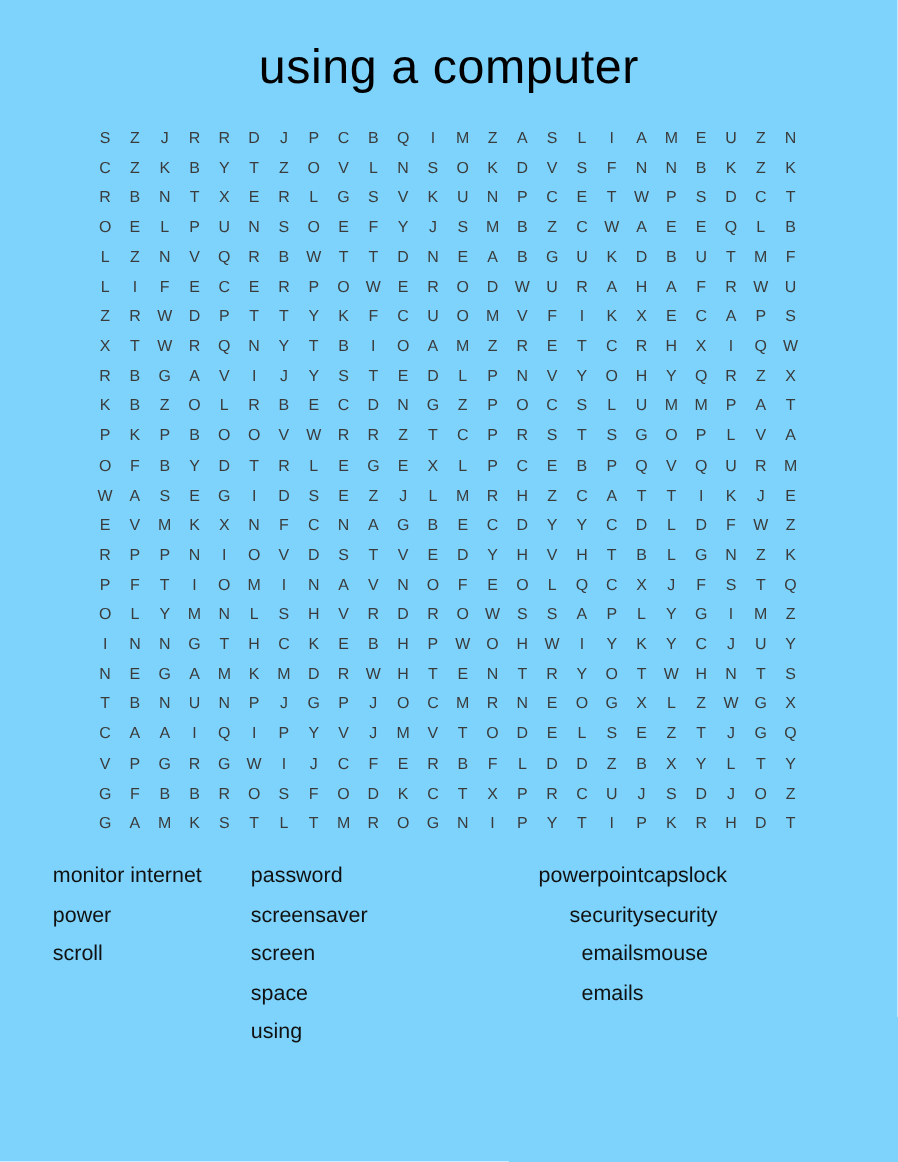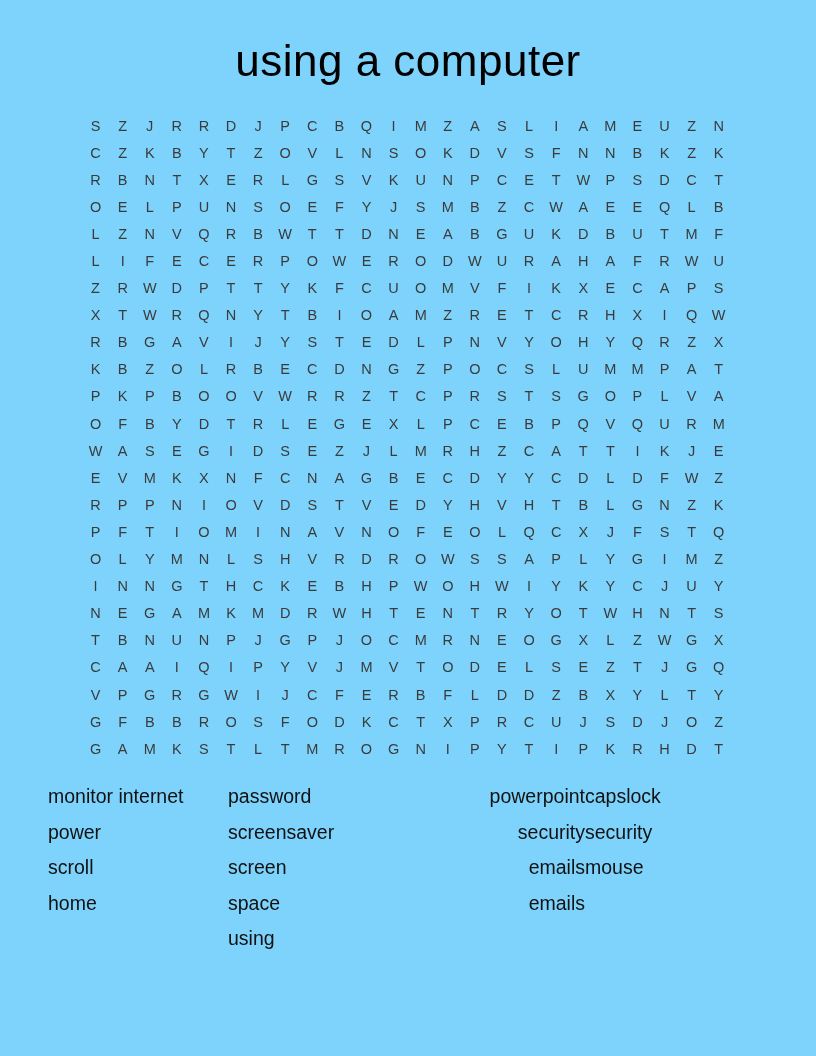--- a/index.html
+++ b/index.html
@@ -639,21 +639,20 @@
       <div class="cell">R</div>
       <div class="cell">H</div>
       <div class="cell">D</div>
       <div class="cell">T</div>
     </div>
   <div class="word-list">
       <div class="word-col">
         <div class="word">monitor internet</div>
         <div class="word">power</div>
         <div class="word">scroll</div>
-        <div class="word">home</div>
       </div>
       <div class="word-col">
         <div class="word">password</div>
         <div class="word">screensaver</div>
         <div class="word">screen</div>
         <div class="word">space</div>
         <div class="word">using</div>
       </div>
       <div class="word-col">
         <div class="word">powerpoint</div>

